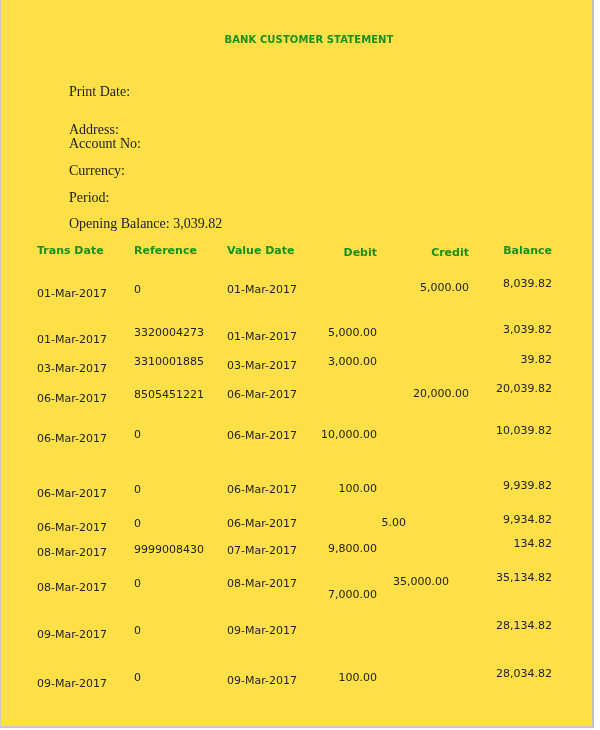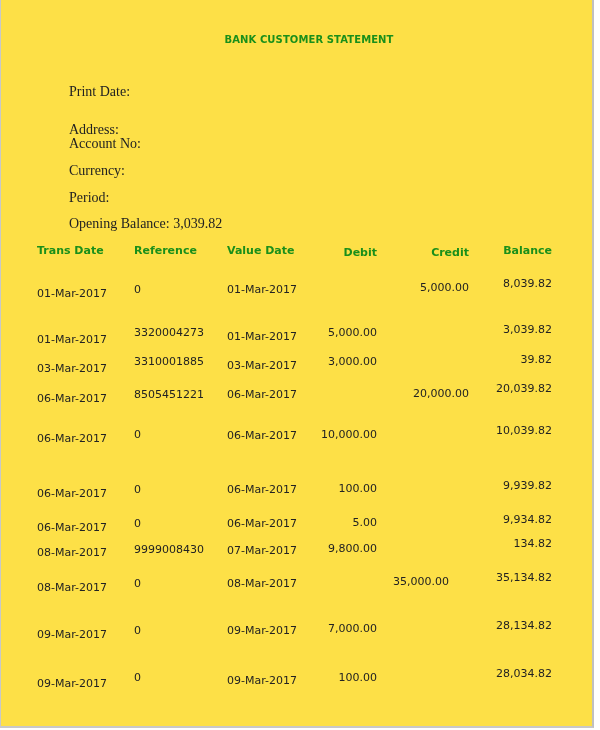--- a/index.html
+++ b/index.html
@@ -93,42 +93,42 @@
           <div class="cell" style="left: 36px; top: 487px;">06-Mar-2017</div>
           <div class="cell" style="left: 133px; top: 483px;">0</div>
           <div class="cell" style="left: 226px; top: 483px;">06-Mar-2017</div>
           <div class="cell r" style="left: 276px; top: 482px; width: 100px;">100.00</div>
           <div class="cell r" style="left: 451px; top: 479px; width: 100px;">9,939.82</div>
         </div>
         <div>
           <div class="cell" style="left: 36px; top: 521px;">06-Mar-2017</div>
           <div class="cell" style="left: 133px; top: 517px;">0</div>
           <div class="cell" style="left: 226px; top: 517px;">06-Mar-2017</div>
-          <div class="cell r" style="left: 276px; top: 516px; width: 100px;">5.00</div>
+          <div class="cell r" style="left: 276px; top: 516px; width: 100px; padding-left: 29px;">5.00</div>
           <div class="cell r" style="left: 451px; top: 513px; width: 100px;">9,934.82</div>
         </div>
         <div>
           <div class="cell" style="left: 36px; top: 546px;">08-Mar-2017</div>
           <div class="cell" style="left: 133px; top: 543px;">9999008430</div>
           <div class="cell" style="left: 226px; top: 544px;">07-Mar-2017</div>
           <div class="cell r" style="left: 276px; top: 542px; width: 100px;">9,800.00</div>
           <div class="cell r" style="left: 451px; top: 537px; width: 100px;">134.82</div>
         </div>
         <div>
           <div class="cell" style="left: 36px; top: 581px;">08-Mar-2017</div>
           <div class="cell" style="left: 133px; top: 577px;">0</div>
           <div class="cell" style="left: 226px; top: 577px;">08-Mar-2017</div>
           <div class="cell r" style="left: 348px; top: 575px; width: 100px;">35,000.00</div>
           <div class="cell r" style="left: 451px; top: 571px; width: 100px;">35,134.82</div>
         </div>
         <div>
           <div class="cell" style="left: 36px; top: 628px;">09-Mar-2017</div>
           <div class="cell" style="left: 133px; top: 624px;">0</div>
           <div class="cell" style="left: 226px; top: 624px;">09-Mar-2017</div>
-          <div class="cell r" style="left: 276px; top: 622px; width: 100px; text-align: right;">7,000.00</div>
+          <div class="cell r" style="left: 276px; top: 588px; width: 100px; text-align: right;">7,000.00</div>
           <div class="cell r" style="left: 451px; top: 619px; width: 100px;">28,134.82</div>
         </div>
         <div>
           <div class="cell" style="left: 36px; top: 677px;">09-Mar-2017</div>
           <div class="cell" style="left: 133px; top: 671px;">0</div>
           <div class="cell" style="left: 226px; top: 674px;">09-Mar-2017</div>
           <div class="cell r" style="left: 276px; top: 671px; width: 100px;">100.00</div>
           <div class="cell r" style="left: 451px; top: 667px; width: 100px;">28,034.82</div>
         </div>
       </div>

